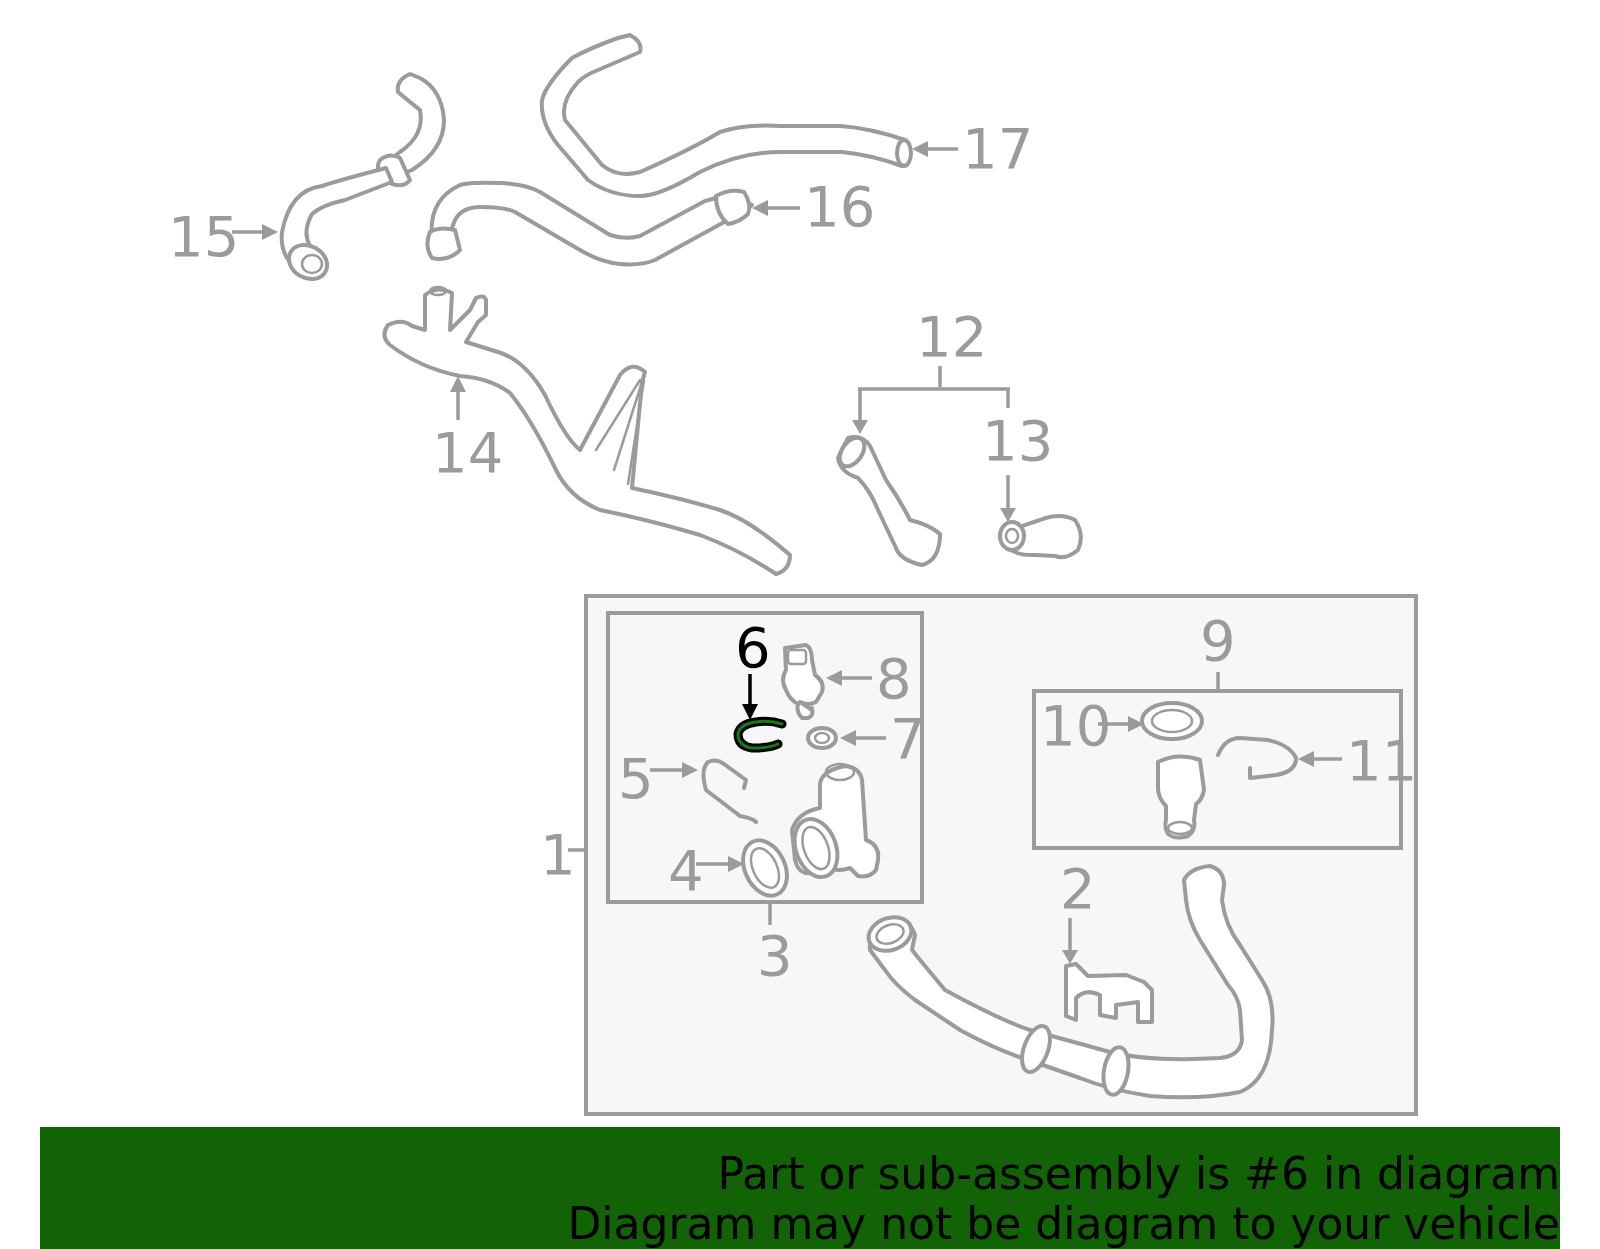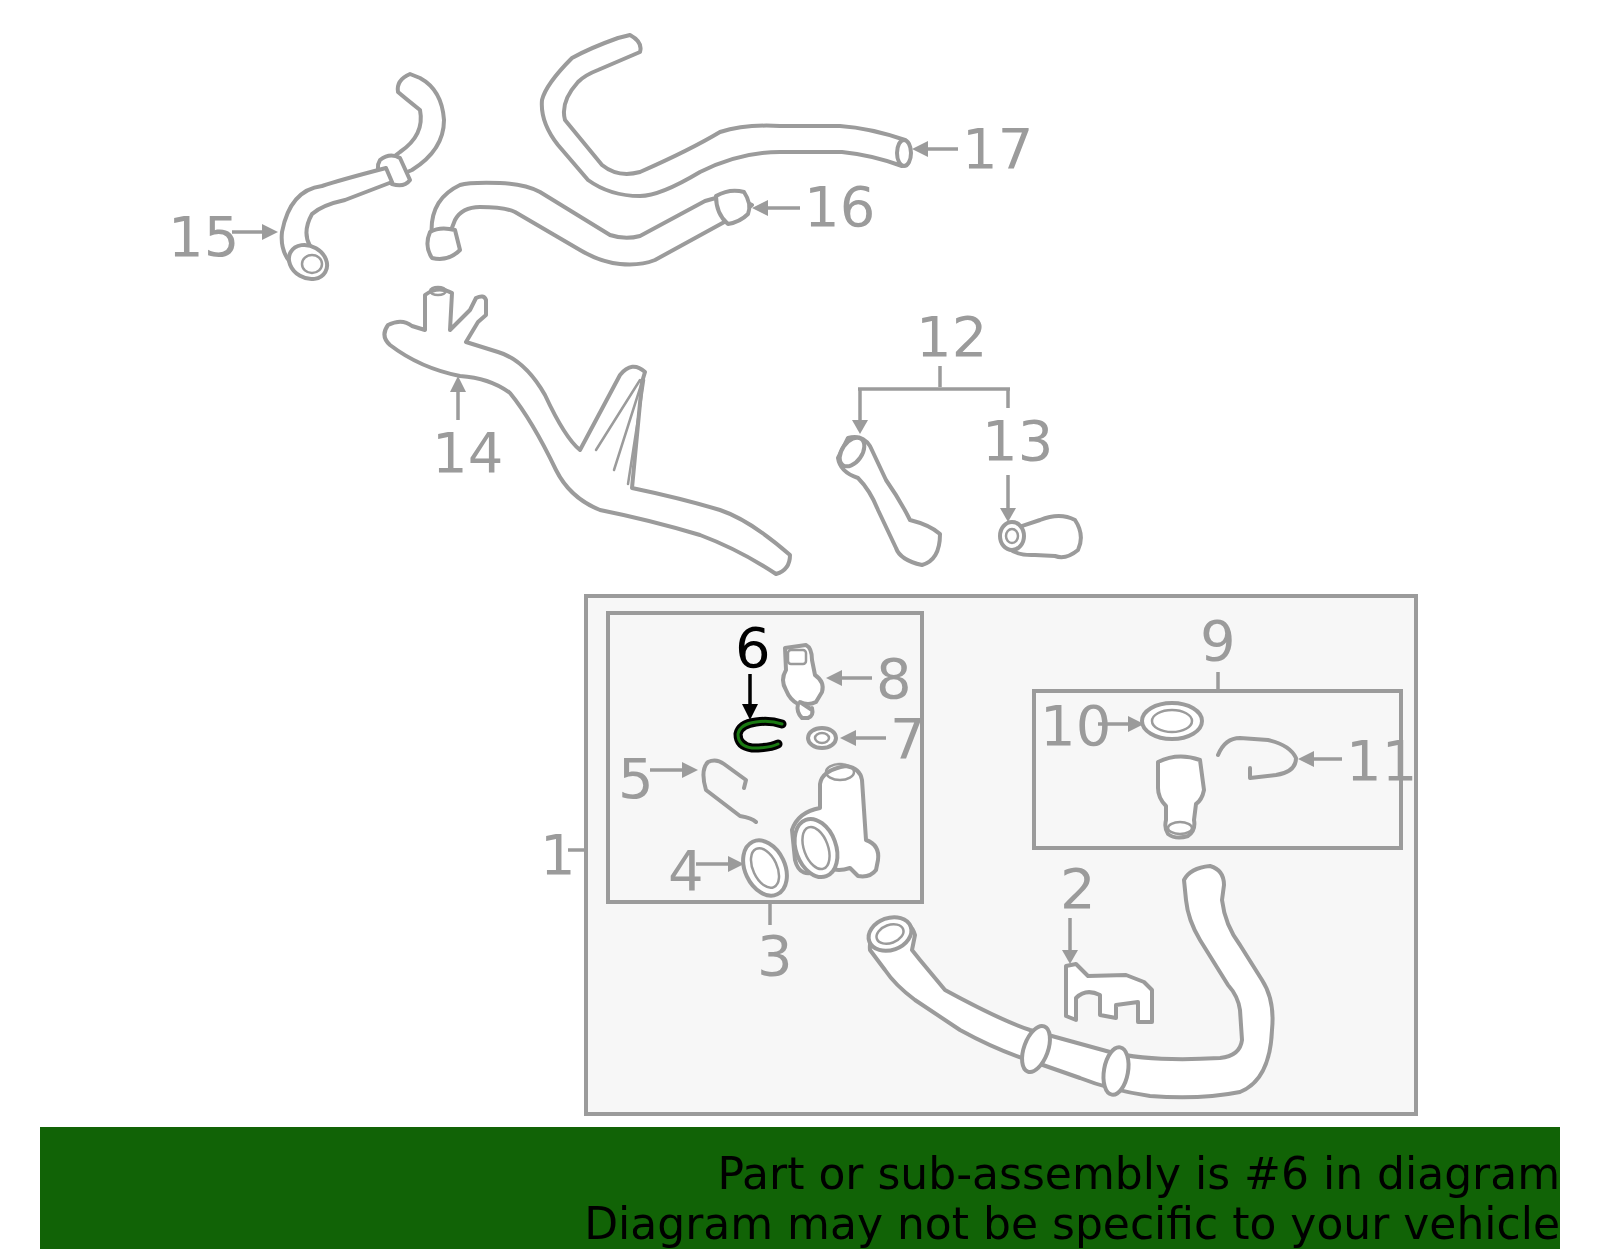--- a/index.html
+++ b/index.html
@@ -202,14 +202,14 @@
     <path class="part" d="M 870 950 Q 868 930 890 922 Q 910 918 915 935 L 912 950 L 920 960 L 945 990 Q 1000 1020 1030 1030 L 1110 1052 Q 1150 1062 1220 1058 Q 1240 1056 1242 1040 L 1240 1010 Q 1238 996 1228 985 L 1200 940 Q 1188 920 1186 900 L 1184 880 Q 1190 868 1210 866 Q 1224 870 1224 885 L 1222 900 Q 1225 925 1240 945 L 1262 980 Q 1275 1000 1272 1030 Q 1270 1080 1240 1092 Q 1200 1100 1150 1096 Q 1110 1090 1080 1078 L 1040 1064 Q 1000 1052 960 1030 L 915 1000 Q 895 985 885 970 Z"></path>
     <ellipse class="part" cx="890" cy="934" rx="22" ry="16" transform="rotate(-20 890 934)"></ellipse>
     <ellipse class="thin" cx="890" cy="934" rx="14" ry="9" transform="rotate(-20 890 934)"></ellipse>
     <ellipse class="part" cx="1036" cy="1049" rx="12" ry="24" transform="rotate(20 1036 1049)"></ellipse>
     <ellipse class="part" cx="1116" cy="1071" rx="12" ry="24" transform="rotate(10 1116 1071)"></ellipse>
   </g>
 </svg>
 
 <div id="banner">
   <div>Part or sub-assembly is #6 in diagram</div>
-  <div>Diagram may not be specific to your vehicle</div>
+  <div>Diagram may not be diagram to your vehicle</div>
 </div>
 
 </body></html>

